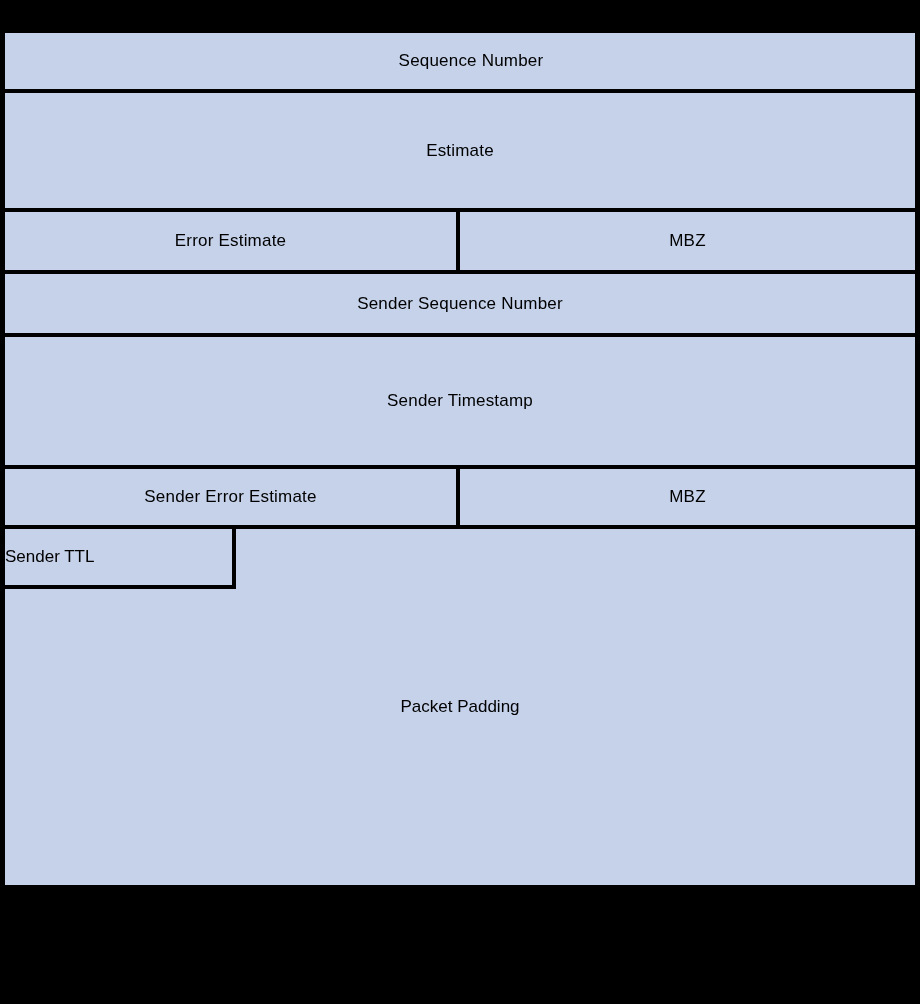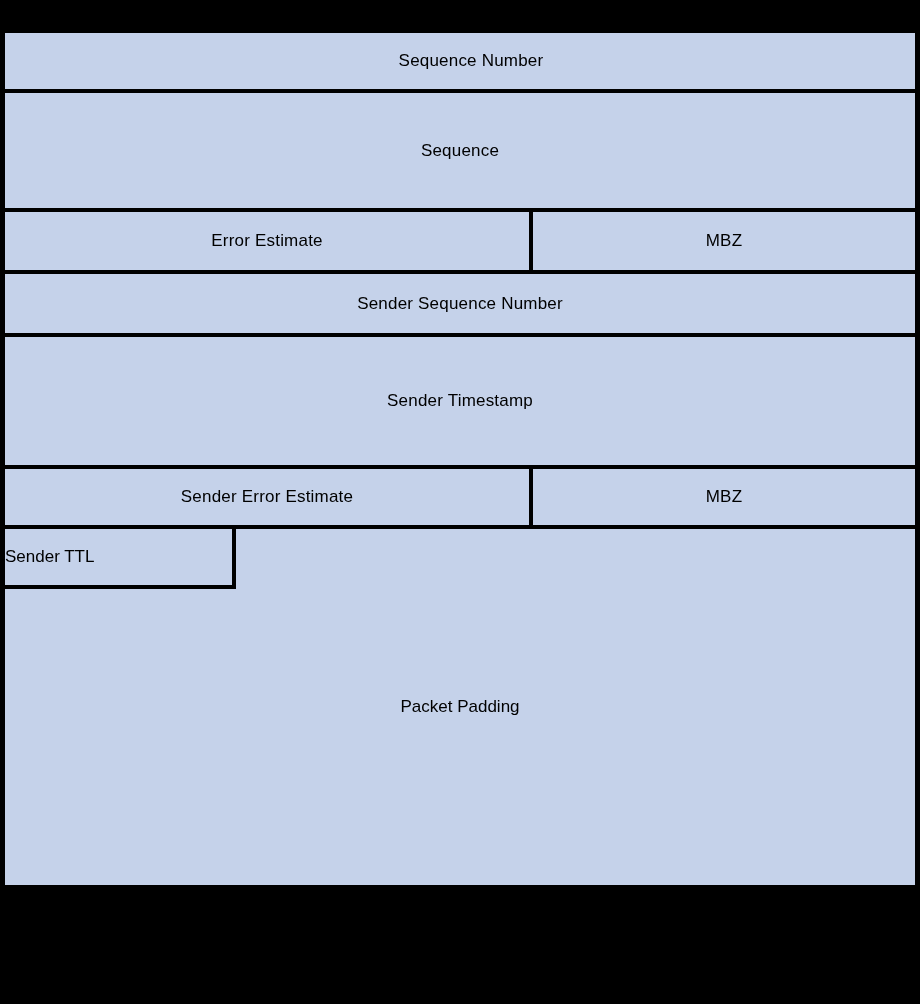--- a/index.html
+++ b/index.html
@@ -41,21 +41,21 @@
     padding: 0;
   }
   .cell {
     background: var(--field-fill);
     display: flex;
     align-items: center;
     justify-content: center;
     font-size: 17px;
     height: 100%;
   }
-  .cell.left  { width: 524px; }
+  .cell.left  { width: 451px; }
   .cell.right { flex: 1; }
 
   .h-seq { height: 56px; padding-left: 22px; }
   .h-ts  { height: 115px; }
   .h-ee  { height: 58px; }
   .h-rts { height: 116px; }
   .h-ssn { height: 59px; }
   .h-sts { height: 128px; }
   .h-see { height: 56px; }
 
@@ -86,21 +86,21 @@
 </head>
 <body>
 
 <div class="diagram">
 
   <div class="row h-seq">
     <span class="label">Sequence Number</span>
   </div>
 
   <div class="row h-ts">
-    <span class="label">Sequence</span>
+    <span class="label">Estimate</span>
   </div>
 
   <div class="row split h-ee">
     <div class="cell left">
       <span class="label">Error Estimate</span>
     </div>
     <div class="cell right">
       <span class="label">MBZ</span>
     </div>
   </div>

